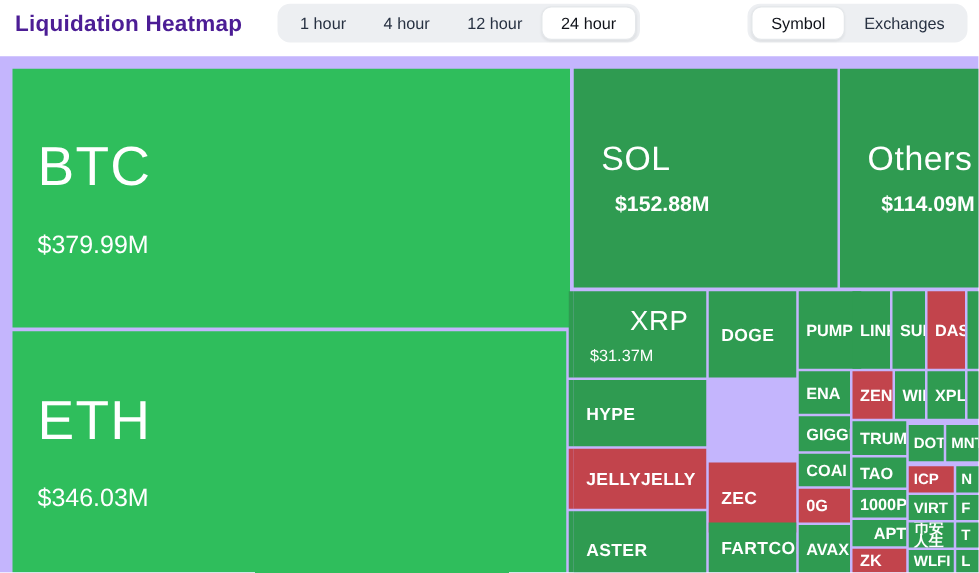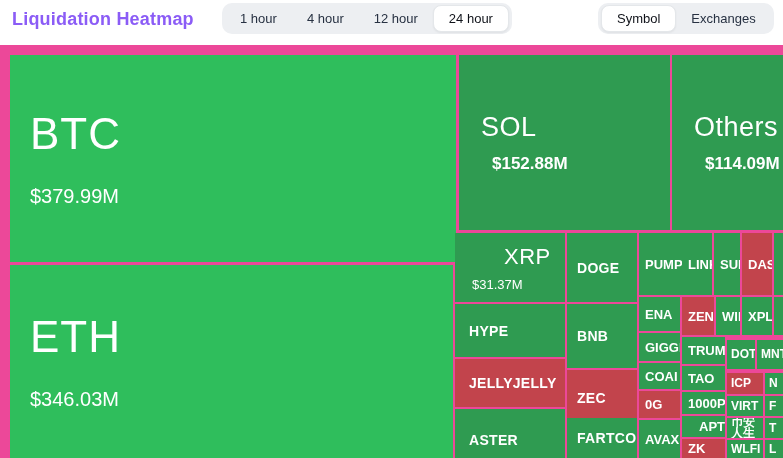--- a/index.html
+++ b/index.html
@@ -5,41 +5,41 @@
   html,body{margin:0;padding:0;background:#ffffff;}
   .app{
     position:relative;width:783px;height:458px;overflow:hidden;
     background:#ffffff;font-family:"Liberation Sans",sans-serif;
     -webkit-font-smoothing:antialiased;
   }
   
   .header{position:absolute;left:0;top:0;width:783px;height:45px;background:#ffffff;}
   .page-title{
     position:absolute;left:12px;top:9px;margin:0;
-    font-size:18px;font-weight:700;color:#8b5cf6;letter-spacing:.2px;
+    font-size:18px;font-weight:700;color:#4c1d95;letter-spacing:.2px;
   }
   .seg{
     position:absolute;top:3px;display:flex;align-items:center;
     background:#edeff2;border-radius:10px;padding:3px;height:31px;box-sizing:border-box;
   }
   .seg-time{left:222px;}
   .seg-view{left:598px;}
   .seg-btn{
     border:none;background:transparent;cursor:pointer;
     font-family:"Liberation Sans",sans-serif;
     font-size:13px;color:#273142;padding:0 15px;height:25px;line-height:25px;
     border-radius:8px;white-space:nowrap;
   }
   .seg-btn.selected{
     background:#ffffff;color:#10131a;
     border:1px solid #e4e7ea;height:27px;line-height:25px;box-sizing:border-box;
     box-shadow:0 1px 2px rgba(0,0,0,.06);
   }
   
-  .treemap{position:absolute;left:0;top:45px;width:783px;height:413px;background:#ec4899;}
+  .treemap{position:absolute;left:0;top:45px;width:783px;height:413px;background:#c4b5fd;}
   .cell{
     position:absolute;box-sizing:border-box;overflow:hidden;
     display:flex;flex-direction:column;justify-content:center;align-items:flex-start;
     color:#ffffff;cursor:pointer;
   }
   .cell .label{white-space:pre;}
   .cell .value{white-space:nowrap;}
   .cell.c-bright{background:#2FBE5C;}
   .cell.c-green{background:#2F9B51;}
   .cell.c-red{background:#C2444C;}
@@ -102,23 +102,20 @@
       </div>
       <div class="cell c-red sz-sm" style="left: 459px; top: 314px; width: 106px; height: 48px;">
         <span class="label">JELLYJELLY</span>
       </div>
       <div class="cell c-green sz-sm" style="left: 459px; top: 364px; width: 106px; height: 62px;">
         <span class="label">ASTER</span>
       </div>
       <div class="cell c-green sz-sm" style="left: 567px; top: 188px; width: 70px; height: 69px;">
         <span class="label">DOGE</span>
       </div>
-      <div class="cell c-green sz-sm" style="left: 567px; top: 259px; width: 70px; height: 64px;">
-        <span class="label">BNB</span>
-      </div>
       <div class="cell c-red sz-sm" style="left: 567px; top: 325px; width: 70px; height: 56px;">
         <span class="label">ZEC</span>
       </div>
       <div class="cell c-green sz-sm" style="left: 567px; top: 373px; width: 70px; height: 40px;">
         <span class="label">FARTCOIN</span>
       </div>
       <div class="cell c-green sz-xs" style="left: 639px; top: 188px; width: 50px; height: 62px;">
         <span class="label">PUMP</span>
       </div>
       <div class="cell c-green sz-xs" style="left: 639px; top: 252px; width: 41px; height: 34px;">

